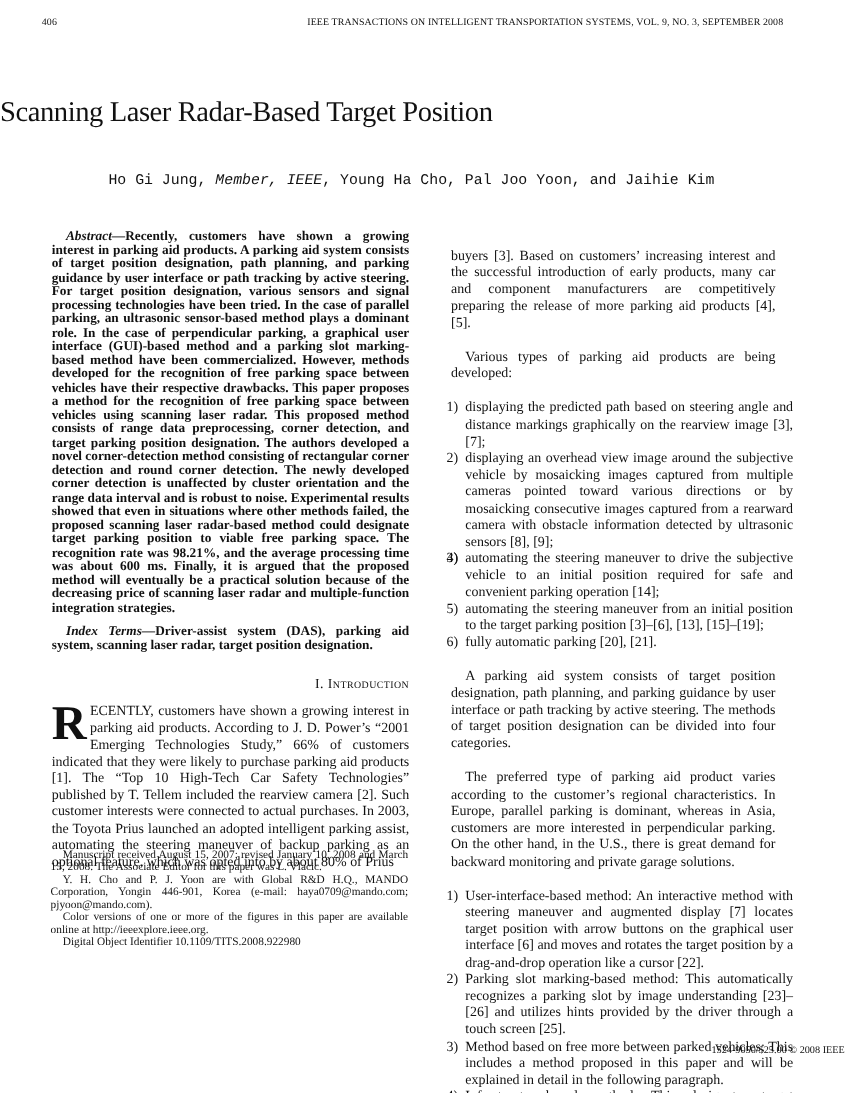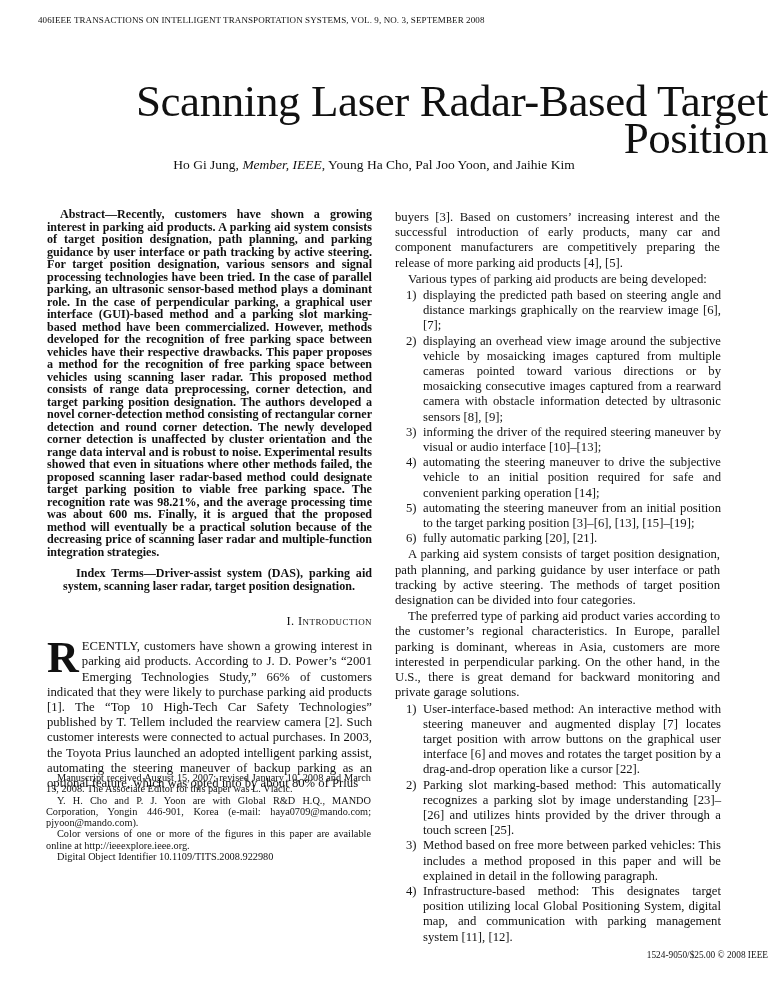--- a/index.html
+++ b/index.html
@@ -3,57 +3,57 @@
   <meta charset="utf-8">
   <style>
     html, body { margin: 0; padding: 0; background: #ffffff; }
     body {
       width: 768px; height: 994px; position: relative; overflow: hidden;
       font-family: "Liberation Serif", "DejaVu Serif", serif;
       color: #111;
     }
     .running-header {
       position: absolute; top: 15px; left: 38px; right: 56px;
-      font-size: 9px; display: flex; justify-content: flex-start;
+      font-size: 9px; display: flex; justify-content: space-between;
       letter-spacing: 0.1px;
     }
     .title {
       position: absolute; top: 83px; left: 0; width: 768px;
-      text-align: right; font-size: 45px; line-height: 37px; font-weight: normal;
+      text-align: left; font-size: 26px; line-height: 37px; font-weight: normal;
       letter-spacing: -0.4px;
     }
     .authors {
       position: absolute; top: 157px; left: 0; width: 748px;
-      text-align: center; font-size: 13.5px;
+      text-align: center; font-size: 13.5px; font-family: Liberation Mono, monospace;
     }
     .authors i { font-style: italic; }
     .col {
       position: absolute; top: 208px; width: 325px;
       text-align: justify; font-size: 12.7px; line-height: 15.2px;
     }
     .col-left { left: 47px; }
     .col-right { left: 394px; width: 327px; top: 209px; }
     .abstract { font-weight: bold; font-size: 12.1px; line-height: 12.5px; text-indent: 13px; margin: 0; }
-    .abstract .lead, .index-terms .lead { }
-    .index-terms { font-weight: bold; font-size: 12.1px; line-height: 12.5px; text-indent: 13px; margin: 9px 0 0 16px; }
+    .abstract .lead, .index-terms .lead { font-style: italic; }
+    .index-terms { font-weight: bold; font-size: 12.1px; line-height: 12.5px; text-indent: 13px; margin: 9px 0 0 0; }
     .section-heading {
       text-align: right; font-size: 12.5px; margin: 22px 0 10px 0;
       font-variant: small-caps; letter-spacing: 0.4px;
     }
     .intro-para { margin: 0; text-indent: 0; }
     .dropcap {
       float: left; font-size: 44px; line-height: 34px; font-weight: bold;
       margin: 2px 3px 0 0; padding: 0;
     }
     .footnotes {
       position: absolute; top: 772px; left: 46px; width: 325px;
       font-size: 10.3px; line-height: 11.3px; text-align: justify;
     }
     .footnotes p { margin: 0; text-indent: 11px; }
-    .col-right p { margin: 1px; }
+    .col-right p { margin: 16px; }
     .indent { text-indent: 13px; }
     ol.items { list-style: none; margin: 0; padding: 0; }
     ol.items li { position: relative; padding-left: 29px; padding-right: 0; }
     ol.items li .num { position: absolute; left: 12px; top: 0; }
     .footer {
       position: absolute; top: 950px; left: 0; width: 768px;
       text-align: right; font-size: 9.3px;
     }
   </style>
 </head>
@@ -89,23 +89,23 @@
   <p>Manuscript received August 15, 2007; revised January 10, 2008 and March 15, 2008. The Associate Editor for this paper was L. Vlacic.</p>
   <p>Y. H. Cho and P. J. Yoon are with Global R&amp;D H.Q., MANDO Corporation, Yongin 446-901, Korea (e-mail: haya0709@mando.com; pjyoon@mando.com).</p>
   <p>Color versions of one or more of the figures in this paper are available online at http://ieeexplore.ieee.org.</p>
   <p>Digital Object Identifier 10.1109/TITS.2008.922980</p>
 </div>
 
 <div class="col col-right">
   <p>buyers [3]. Based on customers’ increasing interest and the successful introduction of early products, many car and component manufacturers are competitively preparing the release of more parking aid products [4], [5].</p>
   <p class="indent">Various types of parking aid products are being developed:</p>
   <ol class="items">
-    <li><span class="num">1)</span><span>displaying the predicted path based on steering angle and distance markings graphically on the rearview image [6], [7];</span></li>
+    <li><span class="num">1)</span><span>displaying the predicted path based on steering angle and distance markings graphically on the rearview image [3], [7];</span></li>
     <li><span class="num">2)</span><span>displaying an overhead view image around the subjective vehicle by mosaicking images captured from multiple cameras pointed toward various directions or by mosaicking consecutive images captured from a rearward camera with obstacle information detected by ultrasonic sensors [8], [9];</span></li>
-    <li><span class="num">3)</span><span>informing the driver of the required steering maneuver by visual or audio interface [10]–[13];</span></li>
+    <li><span class="num">3)</span></li>
     <li><span class="num">4)</span><span>automating the steering maneuver to drive the subjective vehicle to an initial position required for safe and convenient parking operation [14];</span></li>
     <li><span class="num">5)</span><span>automating the steering maneuver from an initial position to the target parking position [3]–[6], [13], [15]–[19];</span></li>
     <li><span class="num">6)</span><span>fully automatic parking [20], [21].</span></li>
   </ol>
   <p class="indent">A parking aid system consists of target position designation, path planning, and parking guidance by user interface or path tracking by active steering. The methods of target position designation can be divided into four categories.</p>
   <p class="indent">The preferred type of parking aid product varies according to the customer’s regional characteristics. In Europe, parallel parking is dominant, whereas in Asia, customers are more interested in perpendicular parking. On the other hand, in the U.S., there is great demand for backward monitoring and private garage solutions.</p>
   <ol class="items">
     <li><span class="num">1)</span><span>User-interface-based method: An interactive method with steering maneuver and augmented display [7] locates target position with arrow buttons on the graphical user interface [6] and moves and rotates the target position by a drag-and-drop operation like a cursor [22].</span></li>
     <li><span class="num">2)</span><span>Parking slot marking-based method: This automatically recognizes a parking slot by image understanding [23]–[26] and utilizes hints provided by the driver through a touch screen [25].</span></li>
     <li><span class="num">3)</span><span>Method based on free more between parked vehicles: This includes a method proposed in this paper and will be explained in detail in the following paragraph.</span></li>

